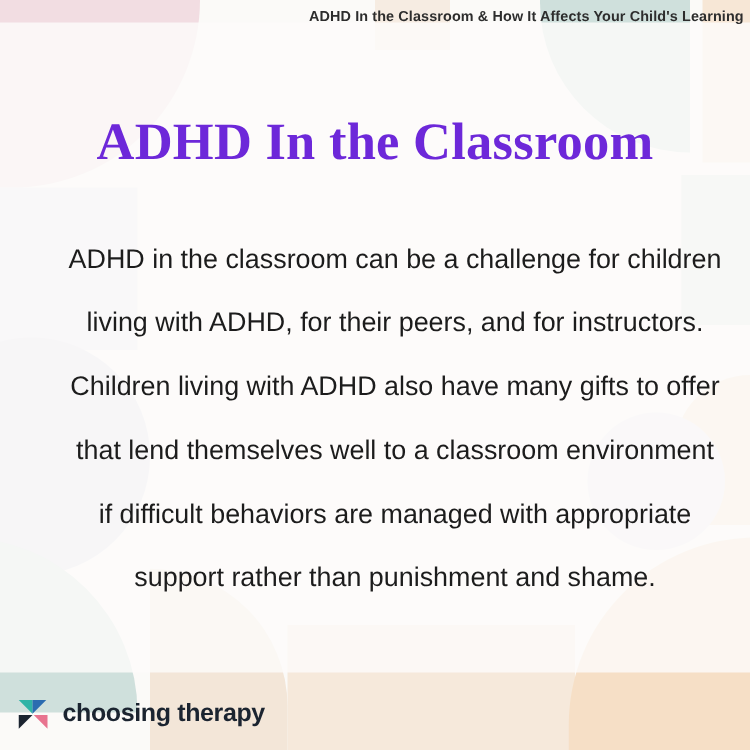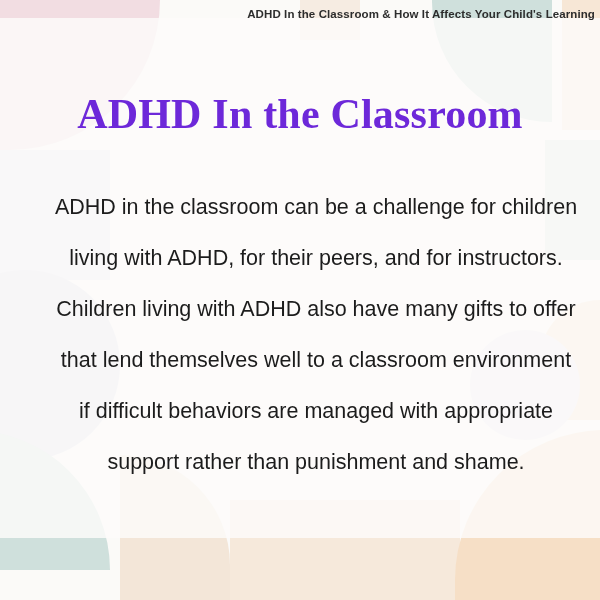--- a/index.html
+++ b/index.html
@@ -244,15 +244,26 @@
   </div>
 
   <div class="content">
 
     <div class="kicker">ADHD In the Classroom &amp; How It Affects Your Child's Learning</div>
 
     <h1 class="title">ADHD In the Classroom</h1>
 
     <p class="body-copy">ADHD in the classroom can be a challenge for children living with ADHD, for their peers, and for instructors. Children living with ADHD also have many gifts to offer that lend themselves well to a classroom environment if difficult behaviors are managed with appropriate support rather than punishment and shame.</p>
 
+    <div class="logo">
+      <span class="logo-mark">
+        <svg width="30" height="30" viewBox="0 0 30 30" xmlns="http://www.w3.org/2000/svg">
+          <path d="M3 4 L14 4 L14 15 Z" fill="#2fb3a6"></path>
+          <path d="M14 4 L14 15 L25 4 Z" fill="#2b6cb0"></path>
+          <path d="M3 16 L14 16 L3 27 Z" fill="#1b2430"></path>
+          <path d="M15 16 L26 16 L26 27 Z" fill="#e8748f"></path>
+        </svg>
+      </span>
+      <span class="logo-text">choosing therapy</span>
+    </div>
 
   </div>
 </div>
 
 </body></html>

